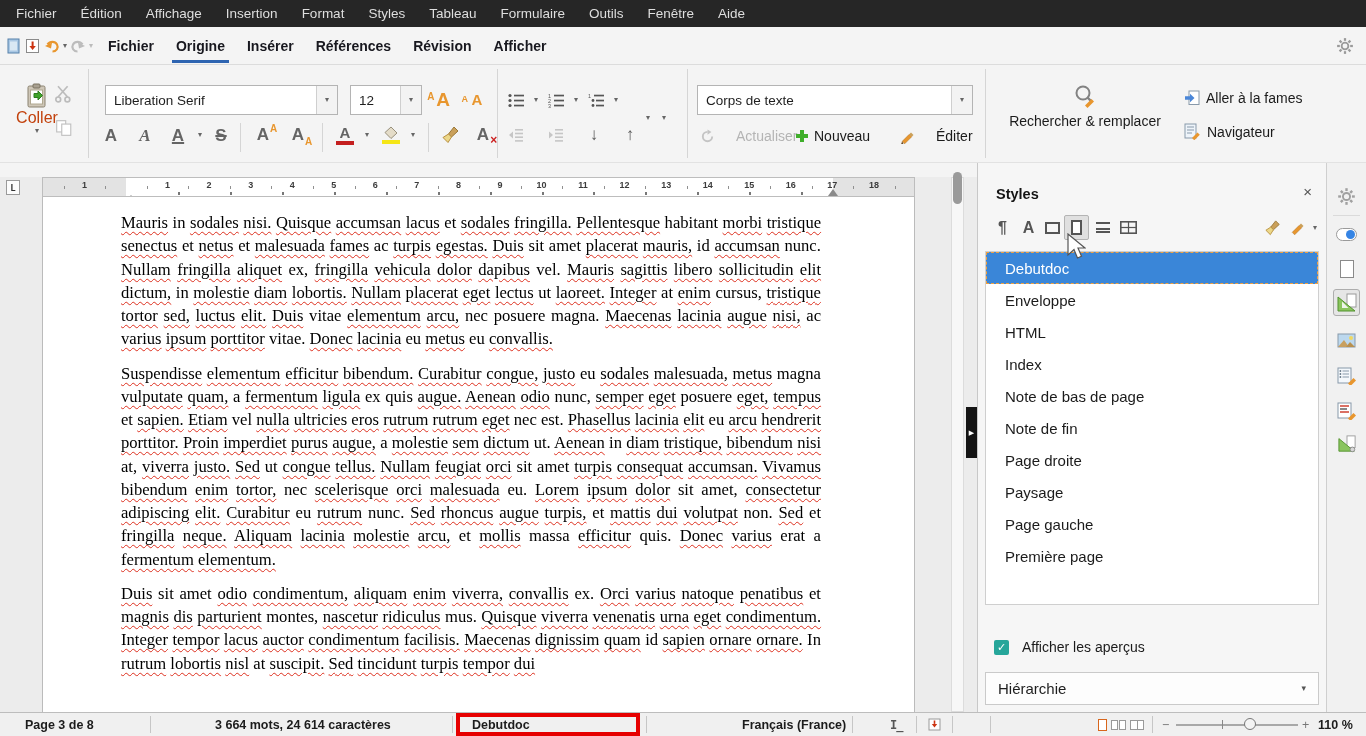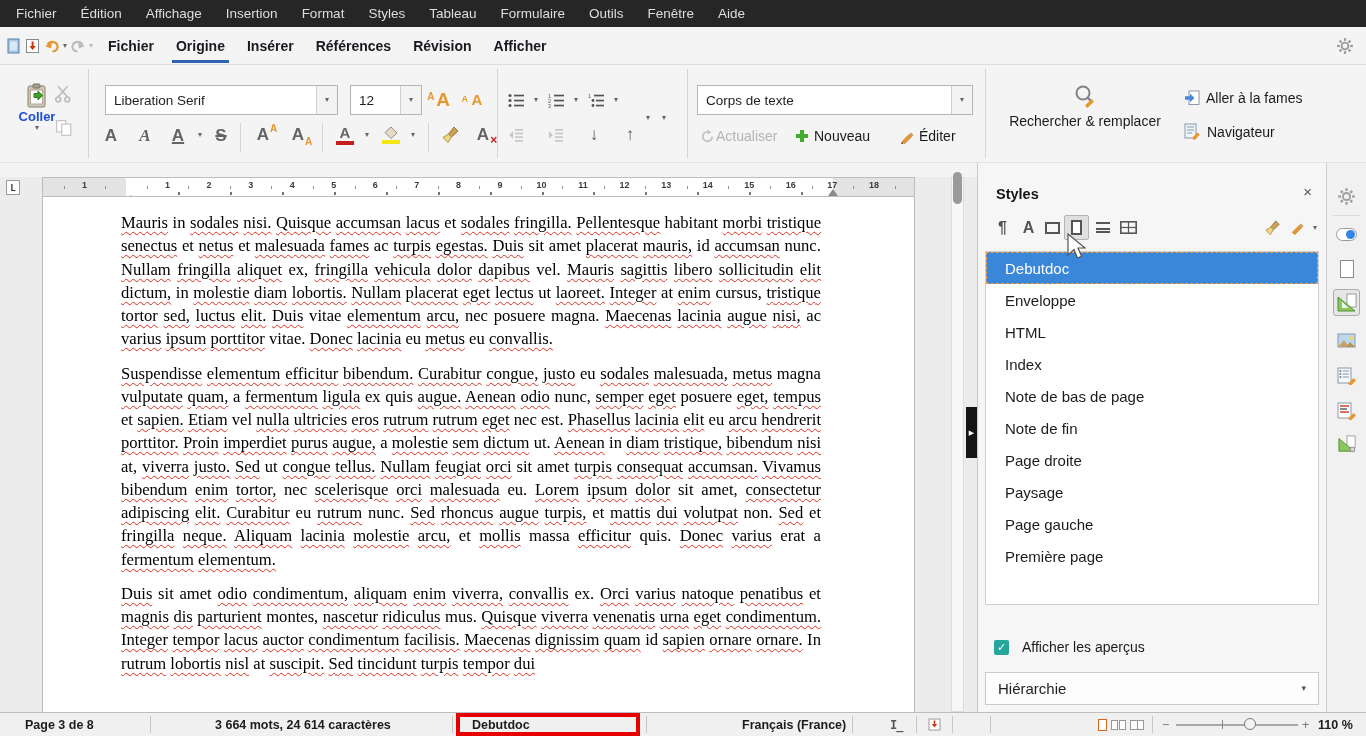--- a/index.html
+++ b/index.html
@@ -35,21 +35,21 @@
 .L.un{text-decoration:underline;text-decoration-thickness:2px}
 .L.st{text-decoration:line-through;text-decoration-thickness:2px}
 .L.orange{color:#e8962e}
 .stack{display:flex;flex-direction:column;align-items:center;line-height:1}
 .colorbar{width:18px;height:4px;margin-top:1px}
 .supwrap{position:relative}
 .supwrap .small{position:absolute;font-size:10px;font-weight:800;color:#e8962e}
 .tlabel{font-size:13.5px;color:#1b1b1b;white-space:nowrap}
 .tlabel.big{font-size:14px}
 .dim{color:#b4b4b4}
-.paste-label{font-weight:700;font-size:13px;color:#1d4ed8}
+.paste-label{font-weight:400;font-size:16px;color:#c2410c}
 
 
 .workspace-bg{position:absolute;top:163px;left:0;width:977px;height:549px;background:#ececec}
 .workspace-topstrip{position:absolute;top:163px;left:0;width:977px;height:14px;background:#f4f4f4}
 .tabsel{position:absolute;top:180px;left:6px;width:14px;height:15px;background:#fcfcfc;border:1px solid #9a9a9a;display:flex;align-items:center;justify-content:center;font:700 9px "DejaVu Sans Mono",monospace;color:#333}
 .ruler{position:absolute;top:177px;left:42px;width:873px;height:20px;background:#fff;border:1px solid #bdbdbd;overflow:hidden}
 .mzone{position:absolute;top:0;bottom:0;background:#e3e3e3}
 .ruler-mark{position:absolute;top:3px;transform:translateX(-50%);font-size:9px;font-weight:700;color:#3c3c3c;line-height:1}
 .tick{position:absolute;top:8px;width:1px;height:3px;background:#909090}
 .tabtick{position:absolute;bottom:1px;width:2px;height:3px;background:#777}
@@ -368,35 +368,35 @@
   <span class="tbtn" style="left:581px;top:55px;width:26px;font-size:17px;color:#555">↓</span>
   <span class="tbtn" style="left:617px;top:55px;width:26px;font-size:17px;color:#555">↑</span>
   <span class="vsep tall" style="left:687px"></span>
 
   <div class="field" style="left:697px;top:20px;width:276px">
     <span>Corps de texte</span>
     <span class="dd">
         <span class="caret">▾</span>
       </span>
   </div>
-  <span class="abs" style="left:700px;top:63px;display:flex;align-items:center;gap:1px">
+  <span class="abs" style="left:700px;top:63px;display:flex;align-items:center;gap:21px">
     <svg width="15" height="15" viewBox="0 0 16 16">
         <path d="M13 8 A5 5 0 1 1 8 3" fill="none" stroke="#c4c4c4" stroke-width="2"></path>
         <polygon points="8,0.5 8,6.2 12.2,3.2" fill="#c4c4c4"></polygon>
       </svg>
     <span class="tlabel big dim">Actualiser</span>
   </span>
   <span class="abs" style="left:795px;top:63px;display:flex;align-items:center;gap:5px">
     <svg width="14" height="14" viewBox="0 0 14 14">
         <rect x="5" y="1" width="4" height="12" fill="#3fae2a"></rect>
         <rect x="1" y="5" width="12" height="4" fill="#3fae2a"></rect>
       </svg>
     <span class="tlabel big">Nouveau</span>
   </span>
-  <span class="abs" style="left:900px;top:63px;display:flex;align-items:center;gap:4px">
+  <span class="abs" style="left:900px;top:63px;display:flex;align-items:center;gap:21px">
     <svg width="15" height="15" viewBox="0 0 16 17">
         <polygon points="2,14 10,6 12.8,8.8 4.8,16.8" fill="#e8962e" stroke="#a06a20" stroke-width="0.5"></polygon>
         <polygon points="10,6 12,4 14.8,6.8 12.8,8.8" fill="#caa05a"></polygon>
         <polygon points="2,14 3.4,16.9 0.8,17" fill="#6a4a22"></polygon>
       </svg>
     <span class="tlabel big">Éditer</span>
   </span>
   <span class="vsep tall" style="left:985px"></span>
 
   <div class="abs" style="left:1000px;top:18px;width:170px;text-align:center">

